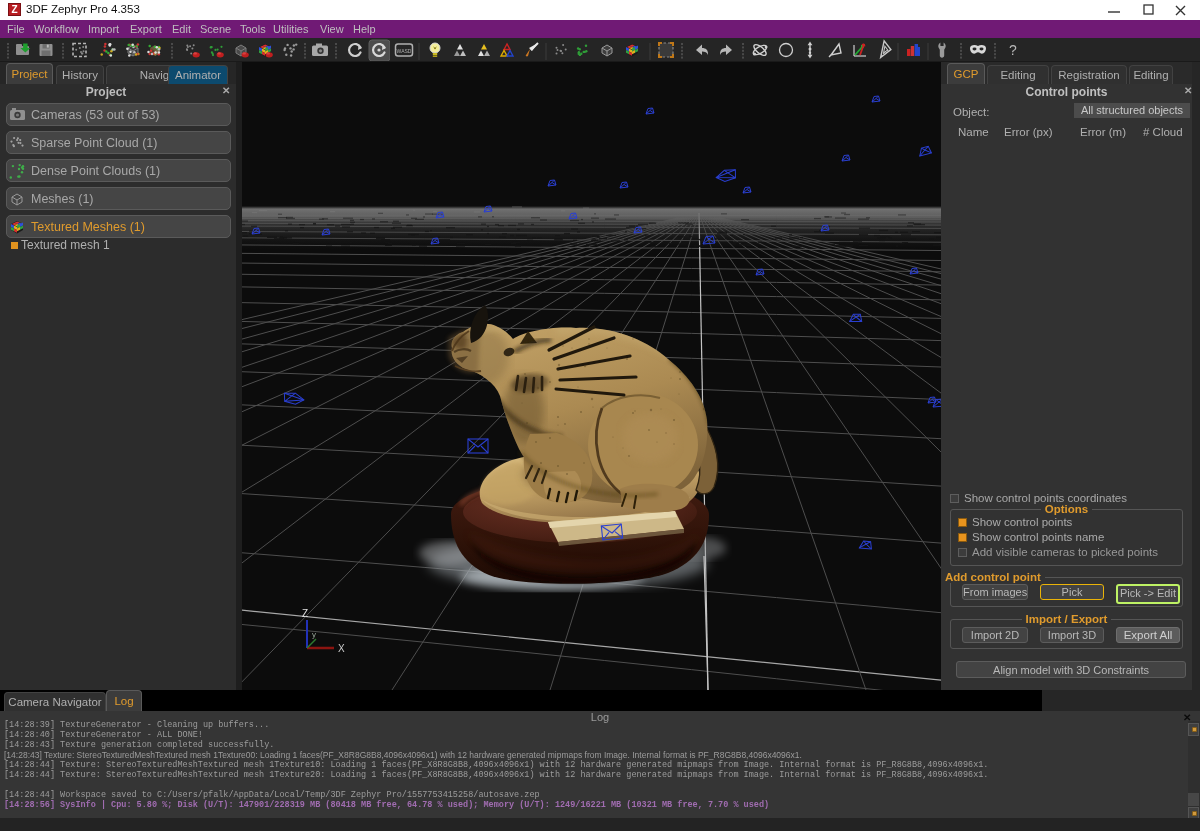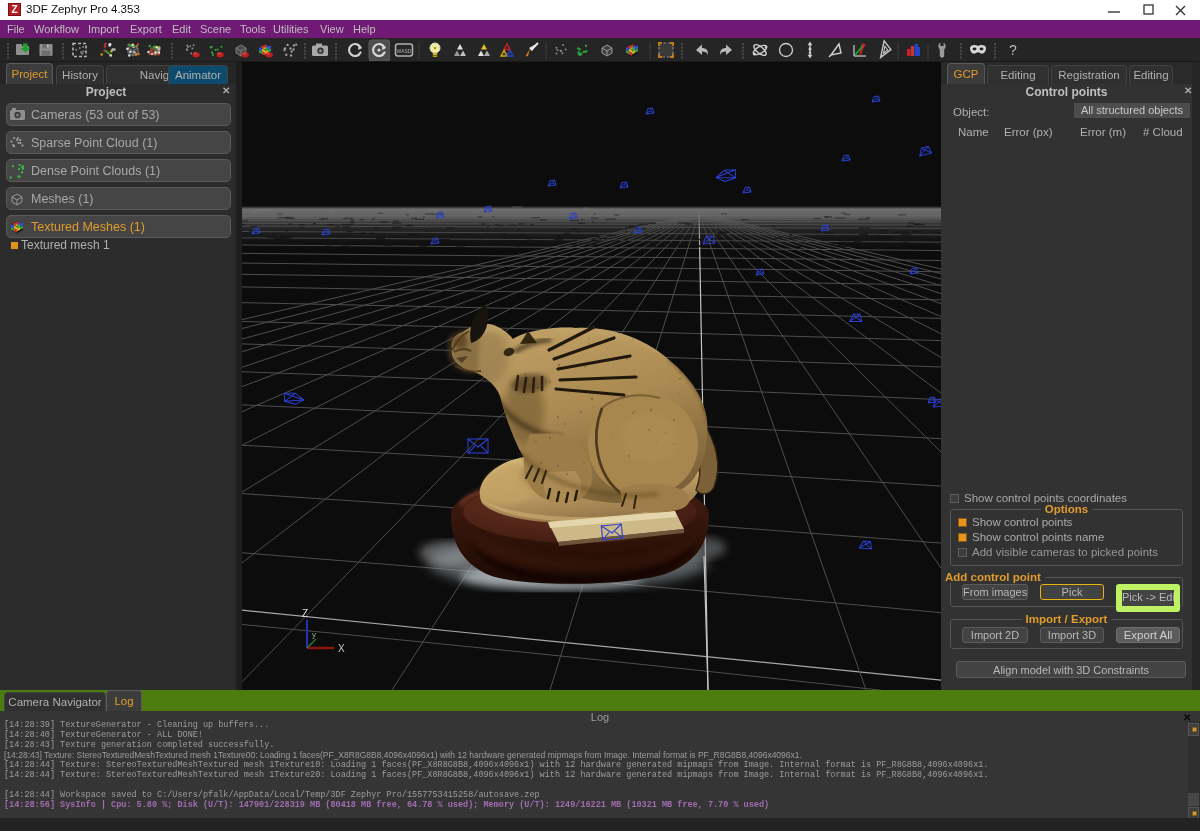--- a/index.html
+++ b/index.html
@@ -1042,30 +1042,30 @@
       <div class="abs" style="left:17px;top:456px;width:9px;height:9px;background:#e8941e;border:1px solid #8a5a10"></div>
       <div class="abs" style="left:31px;top:454px;font-size:11.5px;color:#aaaaaa">Show control points</div>
       <div class="abs" style="left:17px;top:471px;width:9px;height:9px;background:#e8941e;border:1px solid #8a5a10"></div>
       <div class="abs" style="left:31px;top:469px;font-size:11.5px;color:#aaaaaa">Show control points name</div>
       <div class="abs" style="left:17px;top:486px;width:9px;height:9px;background:#3c3c3c;border:1px solid #5e5e5e"></div>
       <div class="abs" style="left:31px;top:484px;font-size:11.5px;color:#989898">Add visible cameras to picked points</div>
       <div class="abs" style="left:9px;top:515px;width:233px;height:30px;border:1px solid #555;border-radius:3px"></div>
       <div class="abs" style="left:0;top:509px;width:251px;text-align:left;font-size:11.5px;font-weight:bold;color:#e09b2d"><span style="background:#323232;padding:0 4px">Add control point</span></div>
       <div class="abs" style="left:21px;top:522px;width:66px;height:16px;background:#434343;border:1px solid #5c5c5c;border-radius:3px;color:#b8b8b8;font-size:11px;text-align:center;white-space:nowrap;overflow:hidden;line-height:15px">From images</div>
       <div class="abs" style="left:99px;top:522px;width:64px;height:16px;background:#434343;border:1px solid #eab308;border-radius:3px;color:#b8b8b8;font-size:11px;text-align:center;white-space:nowrap;overflow:hidden;line-height:15px">Pick</div>
-      <div class="abs" style="left:175px;top:522px;width:64px;height:28px;background:#434343;border:6px solid #bef264;border-radius:3px;color:#b8b8b8;font-size:11px;text-align:center;white-space:nowrap;overflow:hidden;line-height:15px">Pick -&gt; Edit</div>
+      <div class="abs" style="left:175px;top:522px;width:64px;height:20px;background:#434343;border:2px solid #bef264;border-radius:3px;color:#b8b8b8;font-size:11px;text-align:center;white-space:nowrap;overflow:hidden;line-height:15px">Pick -&gt; Edit</div>
       <div class="abs" style="left:9px;top:557px;width:233px;height:30px;border:1px solid #555;border-radius:3px"></div>
       <div class="abs" style="left:0;top:551px;width:251px;text-align:center;font-size:11.5px;font-weight:bold;color:#e09b2d"><span style="background:#323232;padding:0 4px">Import / Export</span></div>
       <div class="abs" style="left:21px;top:565px;width:66px;height:16px;background:#434343;border:1px solid #5c5c5c;border-radius:3px;color:#b8b8b8;font-size:11px;text-align:center;white-space:nowrap;overflow:hidden;line-height:15px">Import 2D</div>
       <div class="abs" style="left:99px;top:565px;width:64px;height:16px;background:#434343;border:1px solid #5c5c5c;border-radius:3px;color:#b8b8b8;font-size:11px;text-align:center;white-space:nowrap;overflow:hidden;line-height:15px">Import 3D</div>
       <div class="abs" style="left:175px;top:565px;width:64px;height:16px;background:#5c5c5c;border:1px solid #6e6e6e;border-radius:3px;color:#d0d0d0;font-size:11.5px;text-align:center;line-height:15px">Export All</div>
       <div class="abs" style="left:15px;top:599px;width:230px;height:17px;background:#434343;border:1px solid #5c5c5c;border-radius:3px;color:#b8b8b8;font-size:11px;text-align:center;white-space:nowrap;overflow:hidden;line-height:16px">Align model with 3D Constraints</div>
     </div>
     <div class="abs" style="left:1192px;top:62px;width:8px;height:628px;background:#262626"></div>
-    <div class="abs" style="left:0;top:690px;width:1200px;height:21px;background:#4d7c0f">
+    <div class="abs" style="left:0;top:690px;width:1042px;height:21px;background:#000000">
       <div class="abs" style="left:4px;top:2px;width:102px;height:19px;background:#303030;border:1px solid #424242;border-bottom:none;border-radius:4px 4px 0 0;color:#b0b0b0;font-size:11.5px;text-align:center;line-height:18px">Camera Navigator</div>
       <div class="abs" style="left:106px;top:0px;width:36px;height:21px;background:#3c3c3c;border:1px solid #5a5a5a;border-bottom:none;border-radius:4px 4px 0 0;color:#e09b2d;font-size:11.5px;text-align:center;line-height:20px">Log</div>
     </div>
     <div class="abs" style="left:0;top:711px;width:1200px;height:107px;background:#353535;overflow:hidden">
       <div class="abs" style="left:4px;top:9px;font-family:'Liberation Mono',monospace;font-size:8.5px;white-space:pre;color:#9c9c9c">[14:28:39] TextureGenerator - Cleaning up buffers...</div>
       <div class="abs" style="left:4px;top:19px;font-family:'Liberation Mono',monospace;font-size:8.5px;white-space:pre;color:#9c9c9c">[14:28:40] TextureGenerator - ALL DONE!</div>
       <div class="abs" style="left:4px;top:29px;font-family:'Liberation Mono',monospace;font-size:8.5px;white-space:pre;color:#9c9c9c">[14:28:43] Texture generation completed successfully.</div>
       <div class="abs" style="left:4px;top:39px;font-family:Liberation Sans, sans-serif;font-size:8.5px;white-space:pre;color:#9c9c9c">[14:28:43] Texture: StereoTexturedMeshTextured mesh 1Texture00: Loading 1 faces(PF_X8R8G8B8,4096x4096x1) with 12 hardware generated mipmaps from Image. Internal format is PF_R8G8B8,4096x4096x1.</div>
       <div class="abs" style="left:4px;top:49px;font-family:'Liberation Mono',monospace;font-size:8.5px;white-space:pre;color:#9c9c9c">[14:28:44] Texture: StereoTexturedMeshTextured mesh 1Texture10: Loading 1 faces(PF_X8R8G8B8,4096x4096x1) with 12 hardware generated mipmaps from Image. Internal format is PF_R8G8B8,4096x4096x1.</div>
       <div class="abs" style="left:4px;top:59px;font-family:'Liberation Mono',monospace;font-size:8.5px;white-space:pre;color:#9c9c9c">[14:28:44] Texture: StereoTexturedMeshTextured mesh 1Texture20: Loading 1 faces(PF_X8R8G8B8,4096x4096x1) with 12 hardware generated mipmaps from Image. Internal format is PF_R8G8B8,4096x4096x1.</div>

